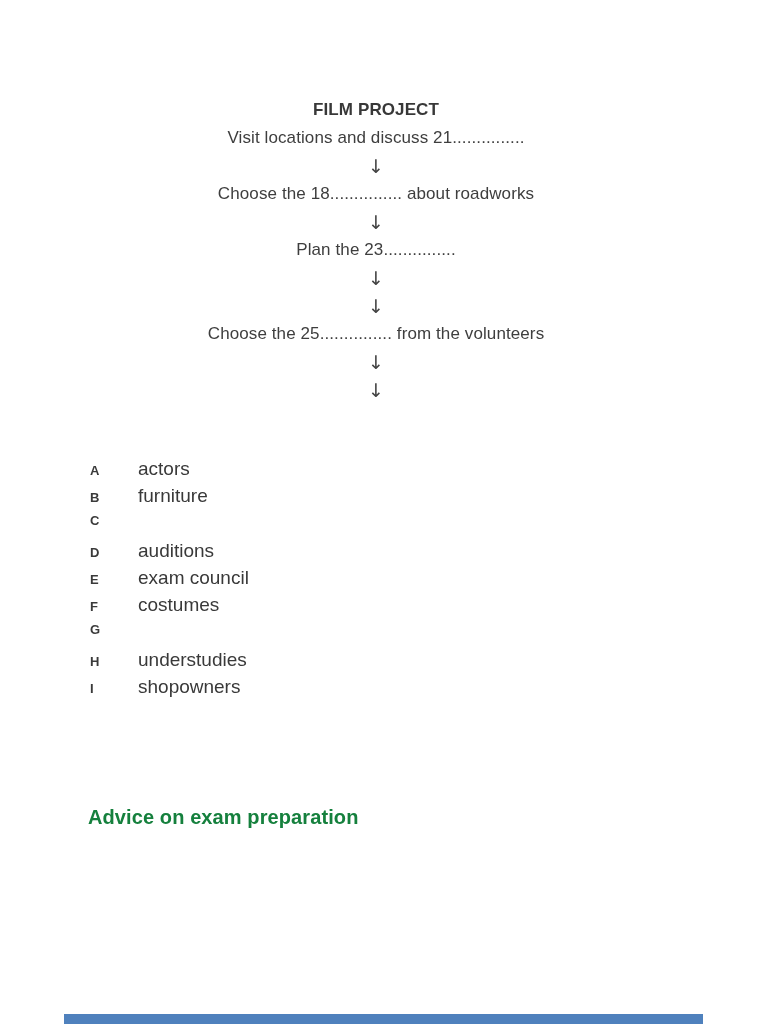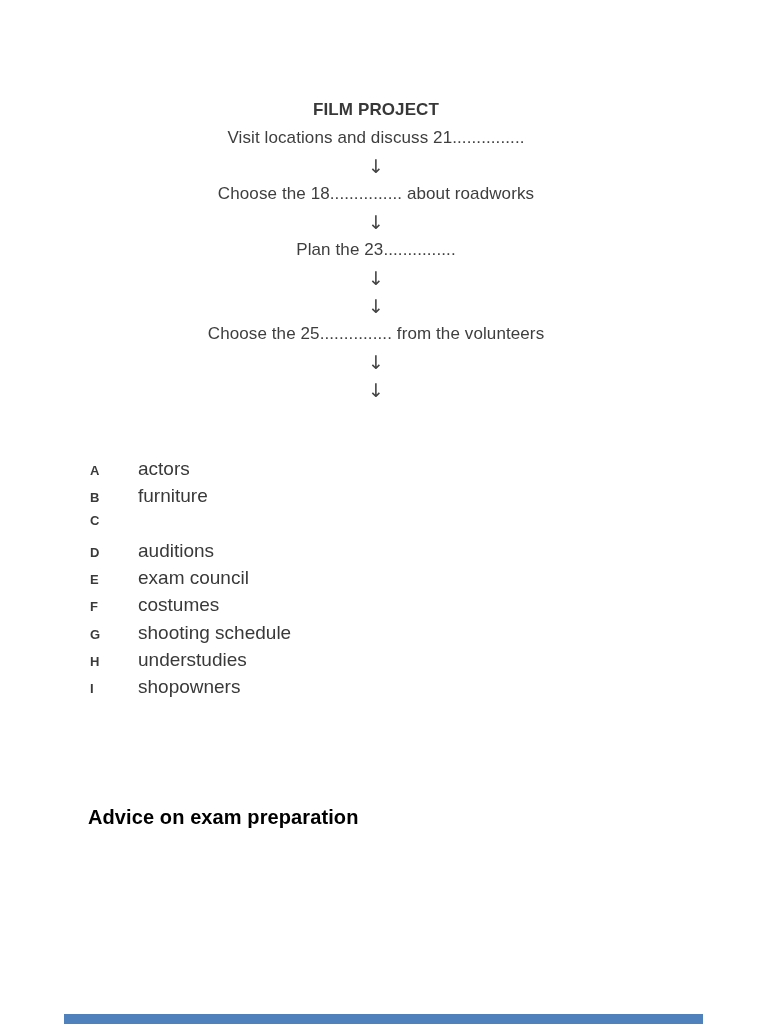--- a/index.html
+++ b/index.html
@@ -60,21 +60,21 @@
   .option-label {
     font-size: 19px;
     color: #393939;
     font-family: Liberation Sans, sans-serif;
   }
   
   .next-heading {
     margin: 102px 0 0 88px;
     font-weight: 700;
     font-size: 20px;
-    color: #000000;
+    color: #15803d;
     letter-spacing: 0.1px;
   }
   
   .bottom-bar {
     position: absolute;
     left: 64px;
     bottom: 0;
     width: 639px;
     height: 10px;
     background: #4f81bd;
@@ -125,21 +125,20 @@
     <div class="option-row">
         <span class="option-letter">E</span>
         <span class="option-label">exam council</span>
       </div>
     <div class="option-row">
         <span class="option-letter">F</span>
         <span class="option-label">costumes</span>
       </div>
     <div class="option-row">
         <span class="option-letter">G</span>
-        <span class="option-label">shooting schedule</span>
       </div>
     <div class="option-row">
         <span class="option-letter">H</span>
         <span class="option-label">understudies</span>
       </div>
     <div class="option-row">
         <span class="option-letter">I</span>
         <span class="option-label">shopowners</span>
       </div>
   </div>

